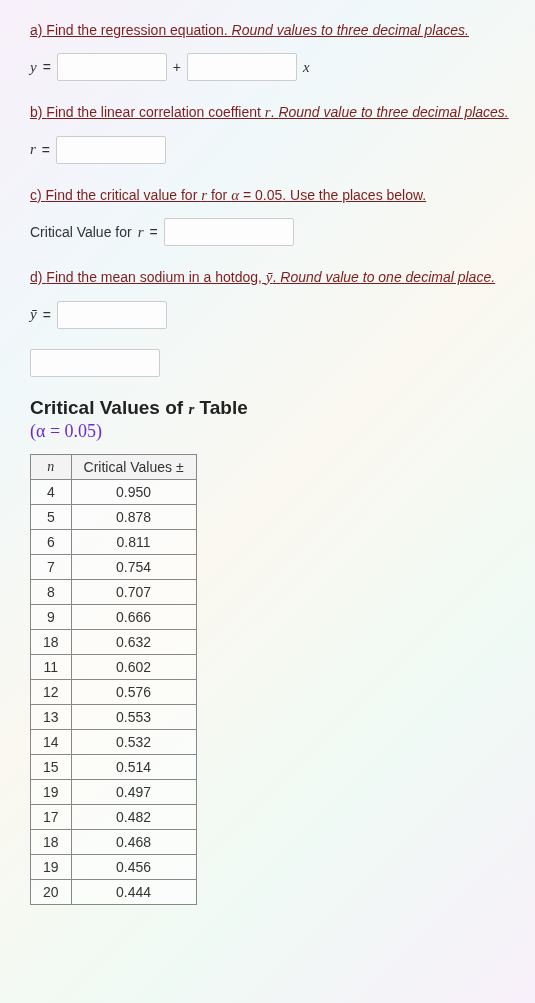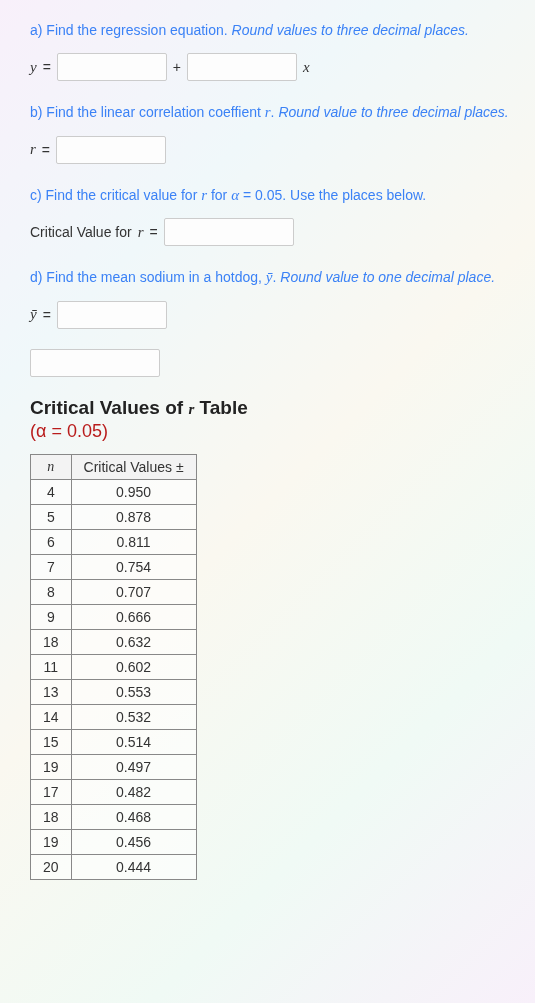--- a/index.html
+++ b/index.html
@@ -7,37 +7,37 @@
       font-family: 'Helvetica Neue', Arial, sans-serif;
       width: 535px;
       min-height: 1003px;
       background: linear-gradient(135deg, #f8f0fa 0%, #f0f8fa 25%, #faf8f0 50%, #f0faf5 75%, #f8f0fa 100%);
       padding: 20px 0 20px 30px;
       color: #333;
       position: relative;
       overflow: hidden;
     }
     .question-block { margin-bottom: 20px; }
-    .q-text { font-size: 14px; line-height: 1.5; color: #3b82f6; margin-bottom: 12px; }
+    .q-text { font-size: 14px; line-height: 1.5; color: #7f1d1d; margin-bottom: 12px; text-decoration: underline; }
     .italic { font-style: italic; }
     .bold { font-weight: bold; }
     .input-line { display: flex; align-items: center; gap: 6px; font-size: 14px; }
     .math-var { font-style: italic; font-family: 'Times New Roman', serif; font-size: 15px; }
     .input-box {
       border: 1px solid #ccc;
       background: #fdfdfd;
       border-radius: 2px;
       height: 28px;
       padding: 0 6px;
       font-size: 13px;
     }
     .input-sm { width: 110px; }
     .input-md { width: 130px; }
     .table-title { font-size: 19px; font-weight: bold; color: #222; margin-top: 4px; margin-bottom: 2px; }
-    .table-subtitle { font-size: 18px; color: #b91c1c; font-family: Liberation Sans, sans-serif; margin-bottom: 12px; }
+    .table-subtitle { font-size: 18px; color: #6d28d9; font-family: Liberation Serif, serif; margin-bottom: 12px; }
     table.cv-table {
       border-collapse: collapse;
       background: rgba(255,255,255,0.6);
       font-size: 14px;
     }
     table.cv-table th, table.cv-table td {
       border: 1px solid #888;
       padding: 4px 12px;
       text-align: center;
     }
@@ -144,20 +144,24 @@
       </tr>
       <tr>
         <td>18</td>
         <td>0.632</td>
       </tr>
       <tr>
         <td>11</td>
         <td>0.602</td>
       </tr>
       <tr>
+        <td>12</td>
+        <td>0.576</td>
+      </tr>
+      <tr>
         <td>13</td>
         <td>0.553</td>
       </tr>
       <tr>
         <td>14</td>
         <td>0.532</td>
       </tr>
       <tr>
         <td>15</td>
         <td>0.514</td>

